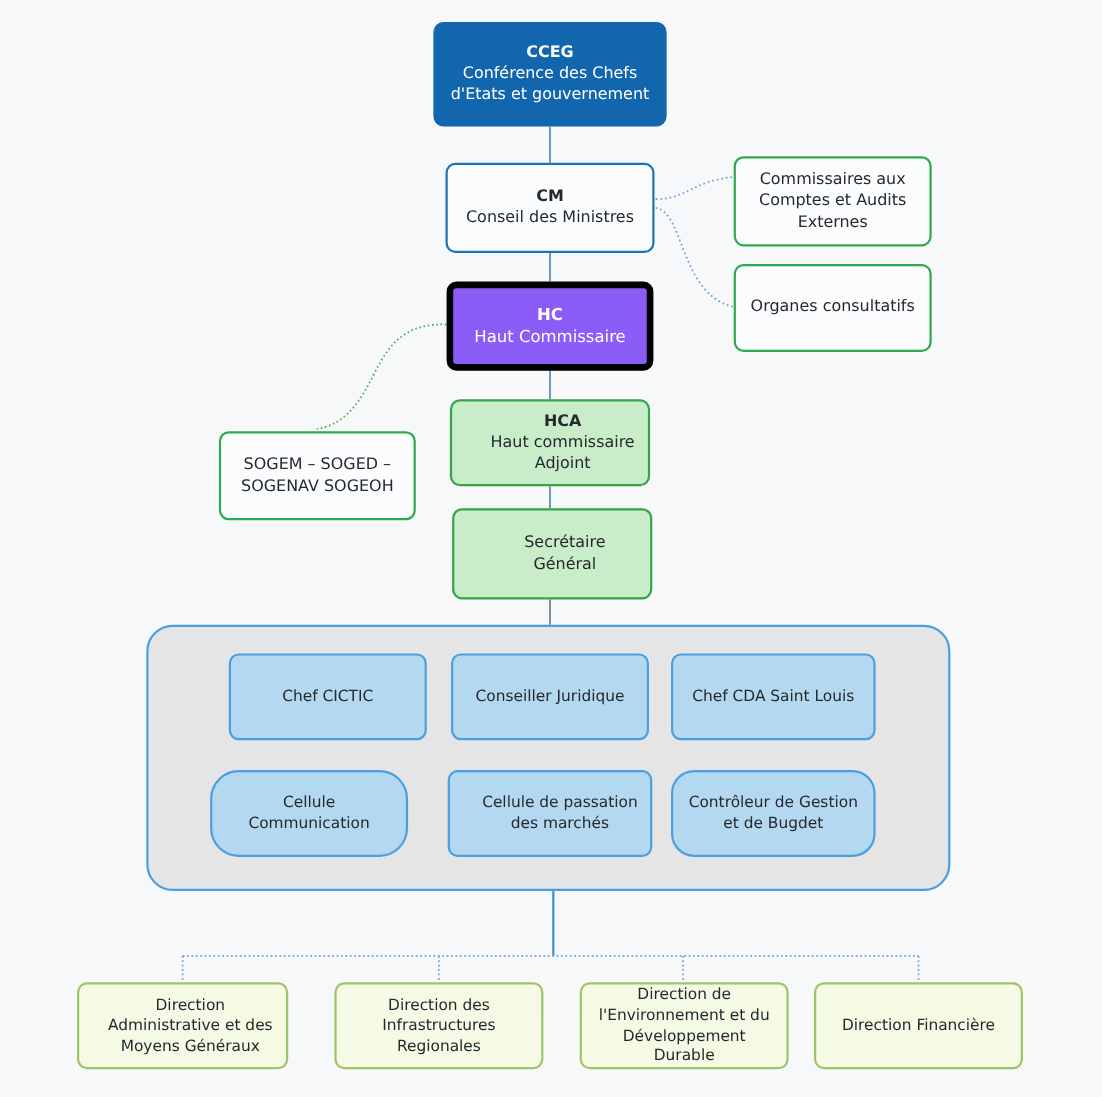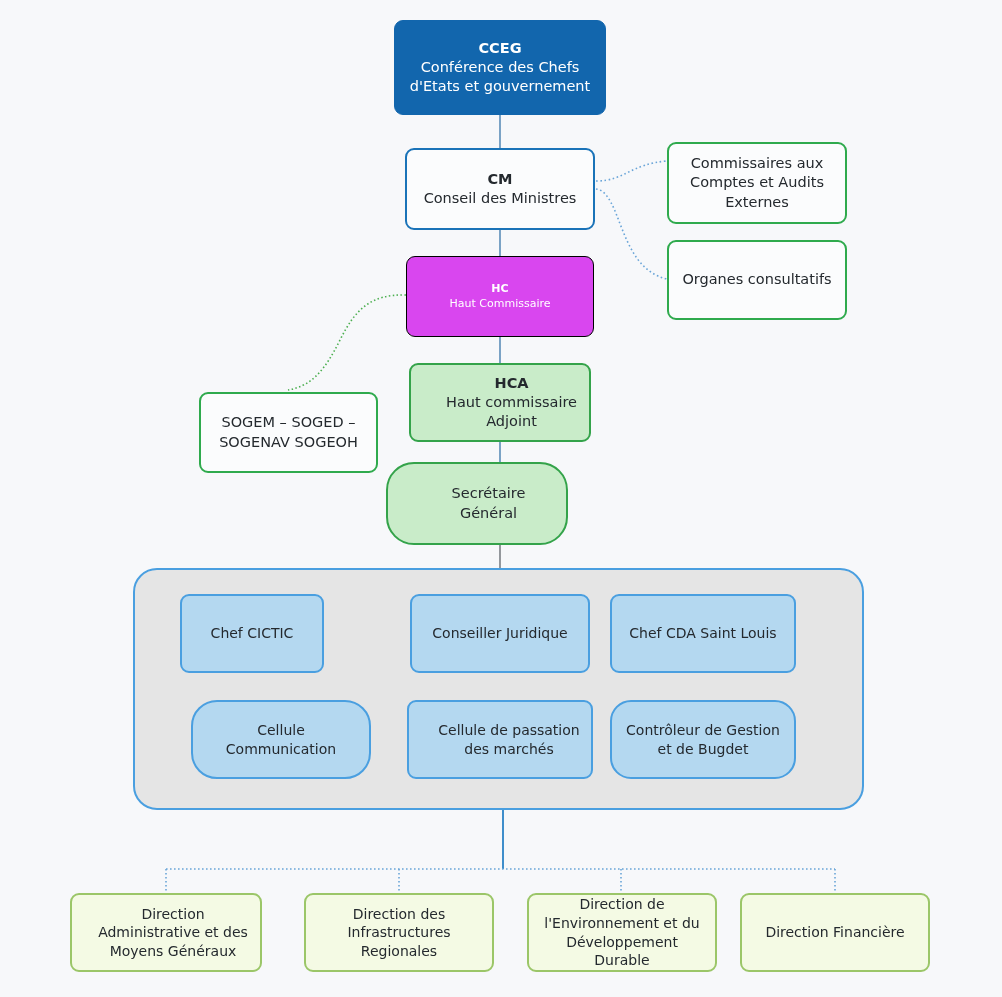--- a/index.html
+++ b/index.html
@@ -46,24 +46,24 @@
     color: #ffffff;
     font-size: 14.5px;
   }
   .v-outline-blue {
     background: #fbfcfd;
     border: 2px solid #1a73b8;
     color: #24292e;
     font-size: 14.5px;
   }
   .v-green-solid {
-    background: #d946ef;
-    border: 1px solid #000000;
+    background: #8b5cf6;
+    border: 6px solid #000000;
     color: #ffffff;
-    font-size: 11px;
+    font-size: 15px;
   }
   .v-green-light {
     background: #c9ecc9;
     border: 2px solid #34a34a;
     color: #24292e;
     font-size: 14.5px;
     padding-left: 33px;
   }
   .v-outline-green {
     background: #fbfcfd;
@@ -156,27 +156,27 @@
     <span class="desc">SOGEM – SOGED – SOGENAV SOGEOH</span>
   </div>
 
   <div class="node v-green-light" style="left:409px; top:363px; width:182px; height:79px;">
     <span class="lines">
       <span class="code">HCA</span>
       <span class="desc">Haut commissaire Adjoint</span>
     </span>
   </div>
 
-  <div class="node v-green-light" style="left:386px; top:462px; width:182px; height:83px;border-radius:28px;">
+  <div class="node v-green-light" style="left:411px; top:462px; width:182px; height:83px;">
     <span class="desc">Secrétaire Général</span>
   </div>
 
   <div class="cluster-box" style="left:133px; top:568px; width:731px; height:242px;"></div>
 
-  <div class="node v-blue-light" style="left:180px; top:594px; width:144px; height:79px;">
+  <div class="node v-blue-light" style="left:208px; top:594px; width:180px; height:79px;">
     <span class="desc">Chef CICTIC</span>
   </div>
   <div class="node v-blue-light" style="left:410px; top:594px; width:180px; height:79px;">
     <span class="desc">Conseiller Juridique</span>
   </div>
   <div class="node v-blue-light" style="left:610px; top:594px; width:186px; height:79px;">
     <span class="desc">Chef CDA Saint Louis</span>
   </div>
   <div class="node v-blue-light" style="left:191px; top:700px; width:180px; height:79px;border-radius:26px;">
     <span class="desc">Cellule Communication</span>

